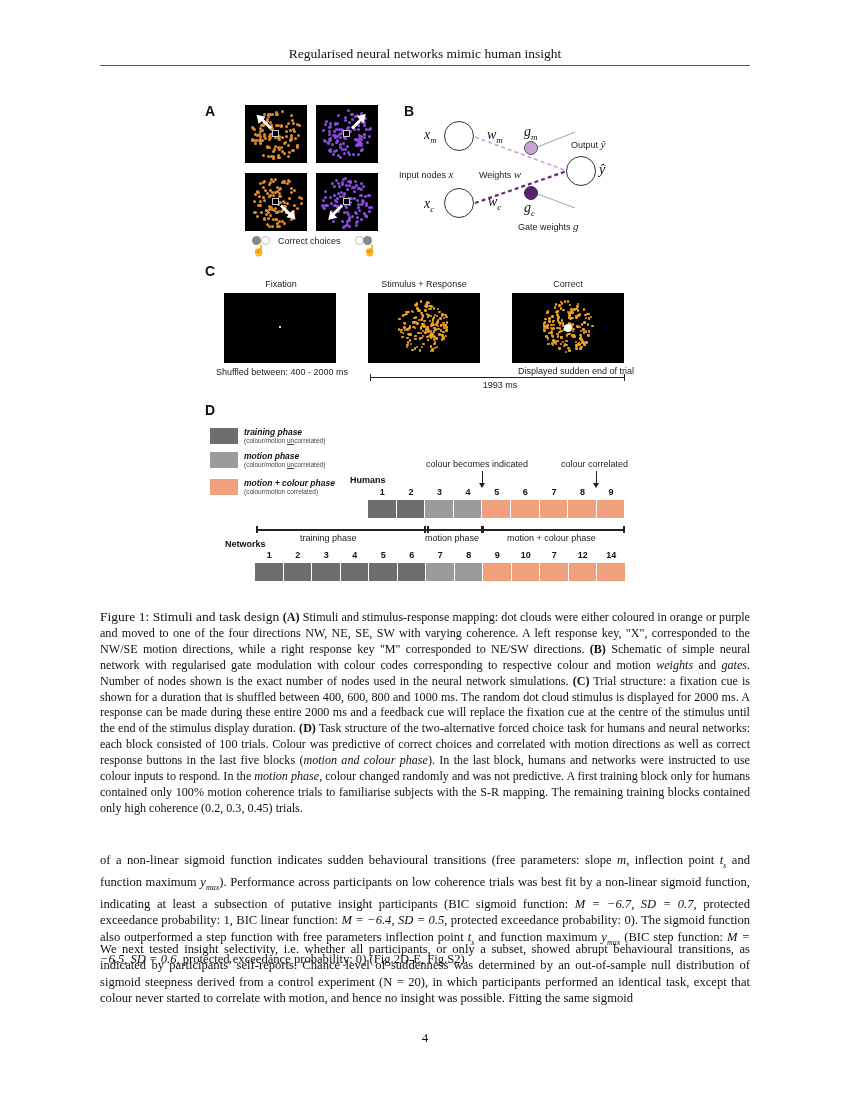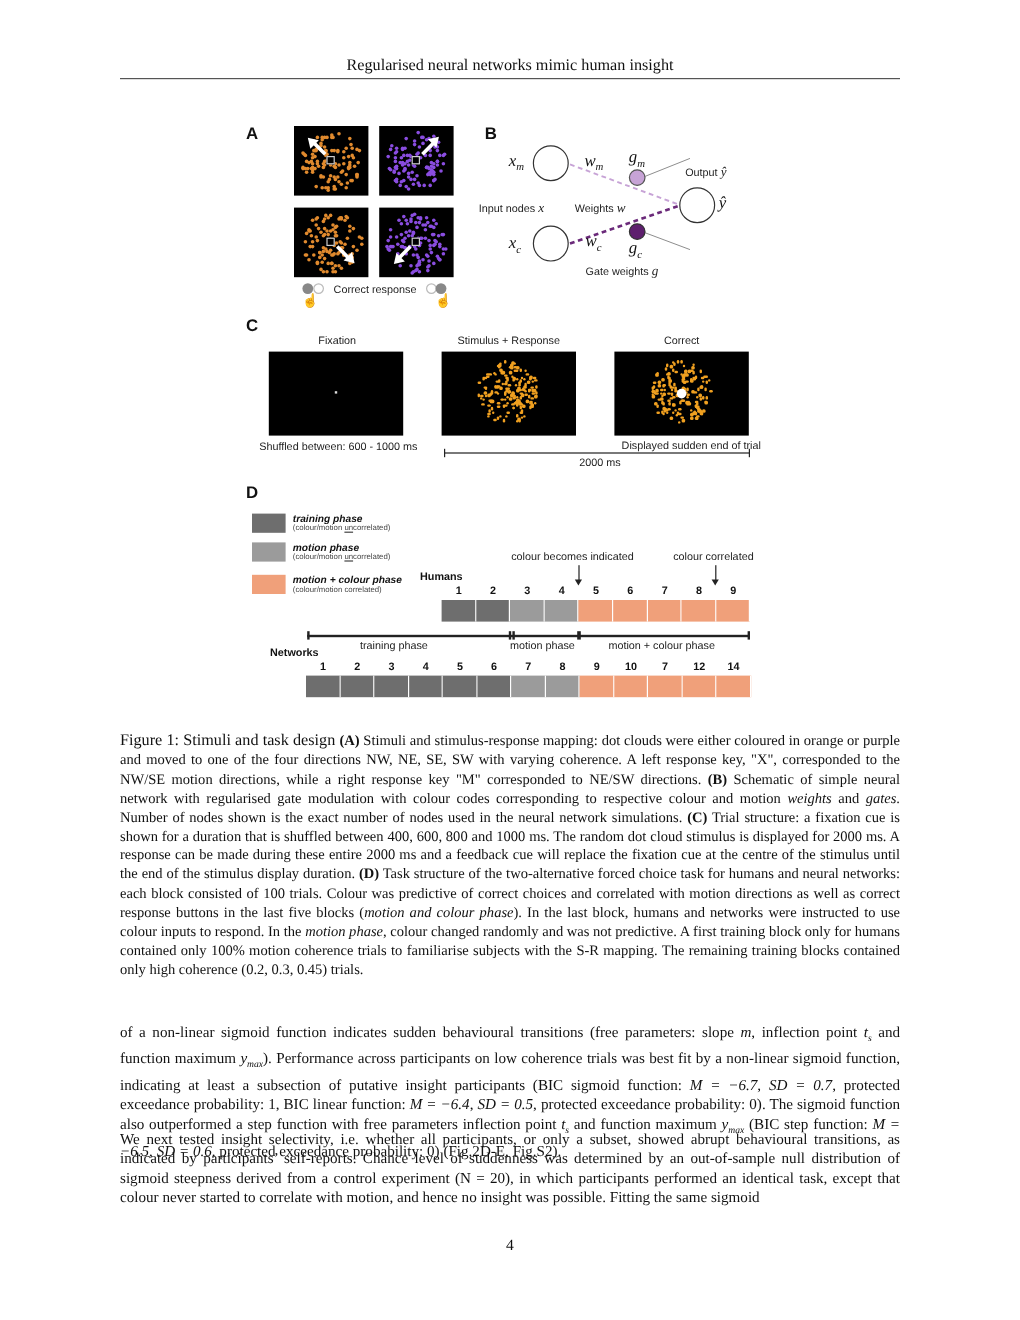--- a/index.html
+++ b/index.html
@@ -487,21 +487,21 @@
     <div class="dot" style="background: rgb(138, 77, 224); height: 3px; width: 3px; left: 30.6302px; top: 7.15183px;"></div>
     <div class="dot" style="background: rgb(138, 77, 224); height: 3px; width: 3px; left: 16.2089px; top: 46.9732px;"></div>
     <div class="dot" style="background: rgb(138, 77, 224); height: 3px; width: 3px; left: 29.7351px; top: 15.2306px;"></div>
     <div class="fix" style="left: 27px; top: 25px;"></div>
     <div class="arrow" style="left: 26.0503px; top: 31.4497px; width: 16px; transform: rotate(135deg);"></div>
   </div>
 
 <div class="abs" style="left:252px;top:236px;width:9px;height:9px;border-radius:50%;background:#888;"></div>
 <div class="abs" style="left:261px;top:236px;width:9px;height:9px;border-radius:50%;border:1px solid #bbb;background:#fff;"></div>
 <div class="abs small" style="left:252px;top:244px;font-size:11px;">☝</div>
-<div class="abs small" style="left:278px;top:236px;">Correct response</div>
+<div class="abs small" style="left:278px;top:236px;">Correct choices</div>
 <div class="abs" style="left:355px;top:236px;width:9px;height:9px;border-radius:50%;border:1px solid #bbb;background:#fff;"></div>
 <div class="abs" style="left:363px;top:236px;width:9px;height:9px;border-radius:50%;background:#888;"></div>
 <div class="abs small" style="left:363px;top:244px;font-size:11px;">☝</div>
 
 <div class="abs panel-letter" style="left:404px;top:103px;">B</div>
 <svg class="abs" style="left:395px;top:95px;" width="260" height="150">
   <line x1="80" y1="42" x2="172" y2="76" stroke="#c7a3d6" stroke-width="1.6" stroke-dasharray="4,3"></line>
   <line x1="80" y1="108" x2="172" y2="76" stroke="#6b2a7a" stroke-width="2.2" stroke-dasharray="4,3"></line>
   <line x1="140" y1="53" x2="180" y2="37" stroke="#888" stroke-width="0.8"></line>
   <line x1="140" y1="98" x2="180" y2="113" stroke="#888" stroke-width="0.8"></line>
@@ -515,21 +515,21 @@
 <div class="abs math" style="left:424px;top:127px;font-size:14px;"><span>x</span><sub style="font-size:9px">m</sub></div>
 <div class="abs math" style="left:424px;top:196px;font-size:14px;"><span>x</span><sub style="font-size:9px">c</sub></div>
 <div class="abs math" style="left:487px;top:127px;font-size:14px;"><span>w</span><sub style="font-size:9px">m</sub></div>
 <div class="abs math" style="left:488px;top:194px;font-size:14px;"><span>w</span><sub style="font-size:9px">c</sub></div>
 <div class="abs math" style="left:524px;top:124px;font-size:14px;"><span>g</span><sub style="font-size:9px">m</sub></div>
 <div class="abs math" style="left:524px;top:200px;font-size:14px;"><span>g</span><sub style="font-size:9px">c</sub></div>
 <div class="abs math" style="left:599px;top:162px;font-size:14px;">ŷ</div>
 <div class="abs small" style="left:399px;top:168px;"><span>Input nodes </span><span class="math" style="font-size:11px">x</span></div>
 <div class="abs small" style="left:479px;top:168px;"><span>Weights </span><span class="math" style="font-size:11px">w</span></div>
 <div class="abs small" style="left:571px;top:138px;"><span>Output </span><span class="math" style="font-size:11px">ŷ</span></div>
-<div class="abs small" style="left:488px;top:220px;"><span>Gate weights </span><span class="math" style="font-size:11px">g</span></div>
+<div class="abs small" style="left:518px;top:220px;"><span>Gate weights </span><span class="math" style="font-size:11px">g</span></div>
 
 <div class="abs panel-letter" style="left:205px;top:263px;">C</div>
 <div class="abs small" style="left:225px;top:279px;width:112px;text-align:center;">Fixation</div>
 <div class="abs small" style="left:368px;top:279px;width:112px;text-align:center;">Stimulus + Response</div>
 <div class="abs small" style="left:512px;top:279px;width:112px;text-align:center;">Correct</div>
 <div class="abs stim" style="left:224px;top:293px;width:112px;height:70px;">
   <div class="abs" style="left:55px;top:33px;width:2px;height:2px;background:#ddd;"></div>
 </div>
 <div class="abs stim" id="stimC1" style="left:368px;top:293px;width:112px;height:70px;">
     <div class="dot" style="background: rgb(240, 160, 32); height: 2.5px; width: 2.5px; left: 62.1px; top: 12.161px;"></div>
@@ -869,26 +869,26 @@
     <div class="dot" style="background: rgb(240, 160, 32); height: 2.5px; width: 2.5px; left: 35.233px; top: 49.7756px;"></div>
     <div class="dot" style="background: rgb(240, 160, 32); height: 2.5px; width: 2.5px; left: 68.996px; top: 44.5788px;"></div>
     <div class="dot" style="background: rgb(240, 160, 32); height: 2.5px; width: 2.5px; left: 54.3244px; top: 32.8608px;"></div>
     <div class="dot" style="background: rgb(240, 160, 32); height: 2.5px; width: 2.5px; left: 72.7729px; top: 23.5465px;"></div>
     <div class="dot" style="background: rgb(240, 160, 32); height: 2.5px; width: 2.5px; left: 54.7324px; top: 7.20781px;"></div>
     <div class="dot" style="background: rgb(240, 160, 32); height: 2.5px; width: 2.5px; left: 31.0044px; top: 31.8172px;"></div>
     <div class="dot" style="background: rgb(240, 160, 32); height: 2.5px; width: 2.5px; left: 71.5953px; top: 50.5972px;"></div>
     <div class="dot" style="background: rgb(240, 160, 32); height: 2.5px; width: 2.5px; left: 31.309px; top: 32.1097px;"></div>
     <div class="dot" style="background: rgb(240, 160, 32); height: 2.5px; width: 2.5px; left: 49.8939px; top: 47.5233px;"></div>
   </div>
-<div class="abs small" style="left:216px;top:367px;">Shuffled between: 600 - 1000 ms</div>
+<div class="abs small" style="left:216px;top:367px;">Shuffled between: 400 - 2000 ms</div>
 <div class="abs small" style="left:518px;top:366px;">Displayed sudden end of trial</div>
 <div class="tline" style="left:370px;top:377px;width:255px;height:1px;"></div>
 <div class="tick" style="left:370px;top:374px;width:1px;"></div>
 <div class="tick" style="left:624px;top:374px;width:1px;"></div>
-<div class="abs small" style="left:470px;top:380px;width:60px;text-align:center;">2000 ms</div>
+<div class="abs small" style="left:470px;top:380px;width:60px;text-align:center;">1993 ms</div>
 
 <div class="abs panel-letter" style="left:205px;top:402px;">D</div>
 <div class="legend-sw" style="left:210px;top:428px;background:#6e6e6e;"></div>
 <div class="legend-sw" style="left:210px;top:452px;background:#9b9b9b;"></div>
 <div class="legend-sw" style="left:210px;top:479px;background:#f0a07a;"></div>
 
 <div class="abs sans" style="left:244px;top:427px;font-size:8.5px;font-weight:bold;font-style:italic;">training phase</div>
 <div class="abs sans" style="left:244px;top:437px;font-size:6.5px;color:#444;"><span>(colour/motion </span><u>un</u><span>correlated)</span></div>
 <div class="abs sans" style="left:244px;top:451px;font-size:8.5px;font-weight:bold;font-style:italic;">motion phase</div>
 <div class="abs sans" style="left:244px;top:461px;font-size:6.5px;color:#444;"><span>(colour/motion </span><u>un</u><span>correlated)</span></div>

